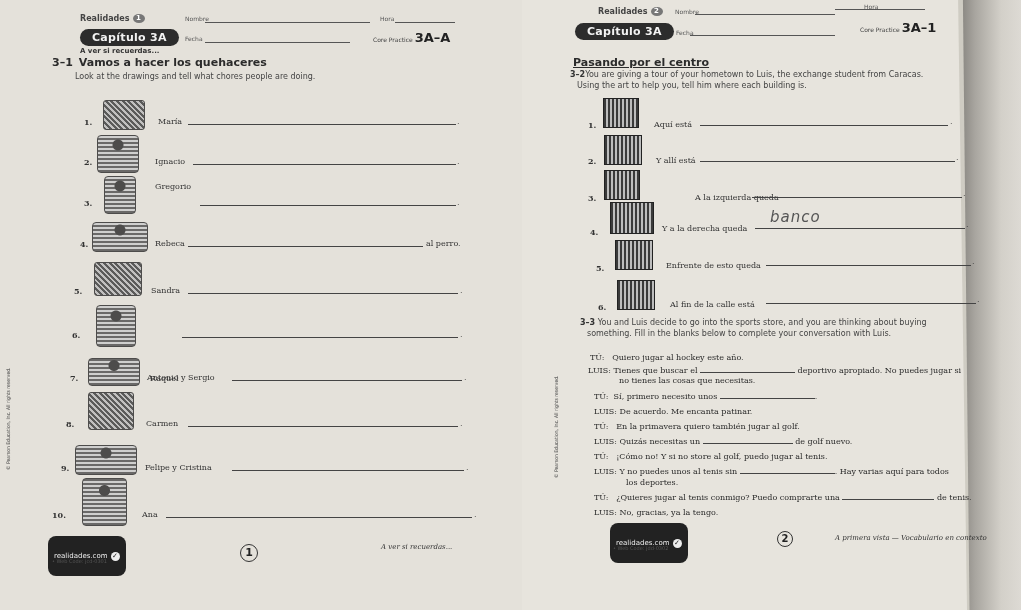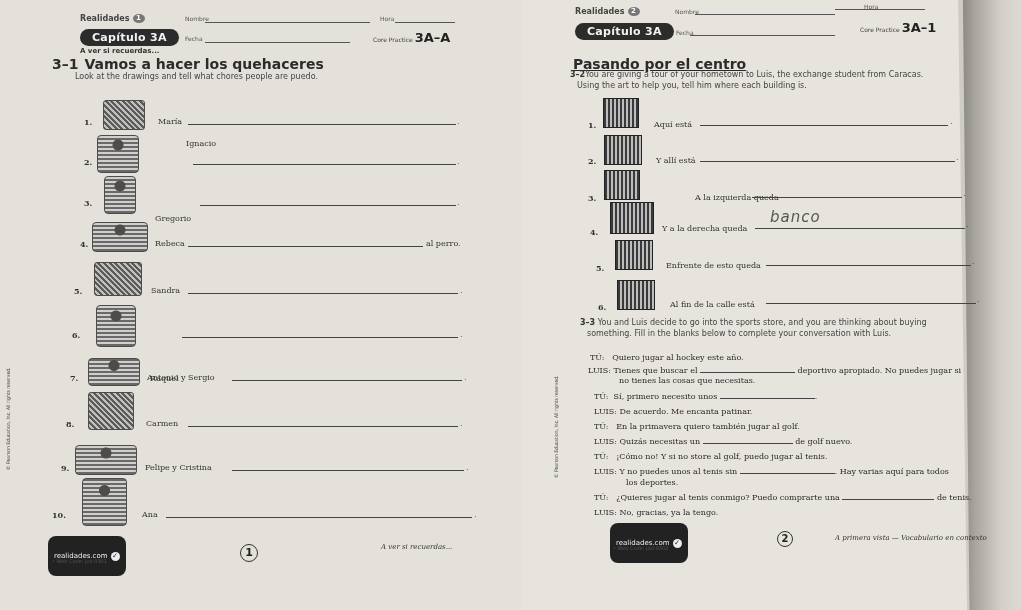--- a/index.html
+++ b/index.html
@@ -28,21 +28,21 @@
   .rbadge { display:inline-block; width: 12px; height: 9px; border-radius: 50%; background:#777; vertical-align: middle; margin-left: 3px; color:#fff; font-size:7px; text-align:center; line-height:9px;}
   .cap-pill {
     font-family: "DejaVu Sans", sans-serif; font-weight: bold;
     background: #2c2c2c; color: #f2f2f2; border-radius: 10px;
     font-size: 11px; padding: 2px 12px; letter-spacing: 0.3px;
   }
   .small-label { font-family: "DejaVu Sans", sans-serif; font-size: 6px; color: #555; }
   .line { border-bottom: 1px solid #555; }
   .core { font-family: "DejaVu Sans", sans-serif; font-size: 6px; color:#444; }
   .core b { font-size: 13px; color:#222; font-weight: bold; }
-  .section-title { font-family: "DejaVu Sans", sans-serif; font-weight: bold; font-size: 14px; color: #2b2b2b; }
+  .section-title { font-family: "DejaVu Sans", sans-serif; font-weight: bold; font-size: 11px; color: #2b2b2b; }
   .sub { font-family: "DejaVu Sans", sans-serif; font-weight: bold; font-size: 7px; color:#333; }
   .instr { font-family: "DejaVu Sans", sans-serif; font-size: 8px; color: #444; }
   .num { font-size: 8px; font-weight: bold; color:#333; }
   .name { font-size: 8px; color:#333; }
   .blank { border-bottom: 1px solid #444; height: 1px; }
   .dot { font-size: 8px; color:#333; }
   .pic {
     background:
       repeating-linear-gradient(45deg, #444 0 2px, #bbb 2px 4px);
     border: 1px solid #333; border-radius: 3px; opacity: 0.85;
@@ -90,39 +90,39 @@
   <div class="abs line" style="left:205px; top:42px; width:145px;"></div>
   <div class="abs core" style="left:373px; top:30px;">
     <span>Core Practice</span> <b>3A–A</b>
   </div>
   <div class="abs sub" style="left:80px; top:47px;">A ver si recuerdas...</div>
 </div>
 
 <div class="abs section-title" style="left:52px; top:56px;">
   <span style="margin-right:6px;">3–1</span><span>Vamos a hacer los quehaceres</span>
 </div>
-<div class="abs instr" style="left:75px; top:72px;">Look at the drawings and tell what chores people are puedo.</div>
+<div class="abs instr" style="left:75px; top:72px;">Look at the drawings and tell what chores people are doing.</div>
 
 <div>
 
   <div class="abs num" style="left:84px; top:117px;">1.</div>
   <div class="abs pic" style="left:103px; top:100px; width:42px; height:30px;"></div>
   <div class="abs name" style="left:158px; top:117px;">María</div>
   <div class="abs blank" style="left:188px; top:124px; width:268px;"></div>
   <div class="abs dot" style="left:457px; top:117px;">.</div>
 
   <div class="abs num" style="left:84px; top:157px;">2.</div>
   <div class="abs pic person" style="left:97px; top:135px; width:42px; height:38px;"></div>
-  <div class="abs name" style="left:155px; top:139px;margin-left:31px;">Ignacio</div>
+  <div class="abs name" style="left:155px; top:157px;">Ignacio</div>
   <div class="abs blank" style="left:193px; top:164px; width:263px;"></div>
   <div class="abs dot" style="left:457px; top:157px;">.</div>
 
   <div class="abs num" style="left:84px; top:198px;">3.</div>
   <div class="abs pic person" style="left:104px; top:176px; width:32px; height:38px;"></div>
-  <div class="abs name" style="left:155px; top:214px;">Gregorio</div>
+  <div class="abs name" style="left:155px; top:182px;">Gregorio</div>
   <div class="abs blank" style="left:200px; top:205px; width:256px;"></div>
   <div class="abs dot" style="left:457px; top:198px;">.</div>
 
   <div class="abs num" style="left:80px; top:239px;">4.</div>
   <div class="abs pic person" style="left:92px; top:222px; width:56px; height:30px;"></div>
   <div class="abs name" style="left:155px; top:239px;">Rebeca</div>
   <div class="abs blank" style="left:188px; top:246px; width:235px;"></div>
   <div class="abs dot" style="left:426px; top:239px;">al perro.</div>
 
   <div class="abs num" style="left:74px; top:286px;">5.</div>
@@ -164,21 +164,21 @@
 
 <div class="abs" style="left:48px; top:543px;">
   <span class="rbadge-pill"><span>realidades.com</span><span class="chk">✓</span></span>
 </div>
 <div class="abs webcode" style="left:52px; top:558px;">• Web Code: jcd-0301</div>
 <div class="abs pgcircle" style="left:240px; top:544px;">1</div>
 <div class="abs footer-txt" style="left:381px; top:543px;">A ver si recuerdas...</div>
 <div class="abs copyright" style="left:5px; top:470px;">© Pearson Education, Inc. All rights reserved.</div>
 
 <div>
-  <div class="abs realidades" style="left:575px; top:7px;">
+  <div class="abs realidades" style="left:598px; top:7px;">
     <span>Realidades</span><span class="rbadge">2</span>
   </div>
   <div class="abs cap-pill" style="left:575px; top:23px;">Capítulo 3A</div>
   <div class="abs small-label" style="left:675px; top:8px;">Nombre</div>
   <div class="abs line" style="left:695px; top:14px; width:140px;"></div>
   <div class="abs small-label" style="left:864px; top:3px;">Hora</div>
   <div class="abs line" style="left:835px; top:9px; width:90px;"></div>
   <div class="abs small-label" style="left:676px; top:29px;">Fecha</div>
   <div class="abs line" style="left:690px; top:35px; width:145px;"></div>
   <div class="abs core" style="left:860px; top:20px;">

